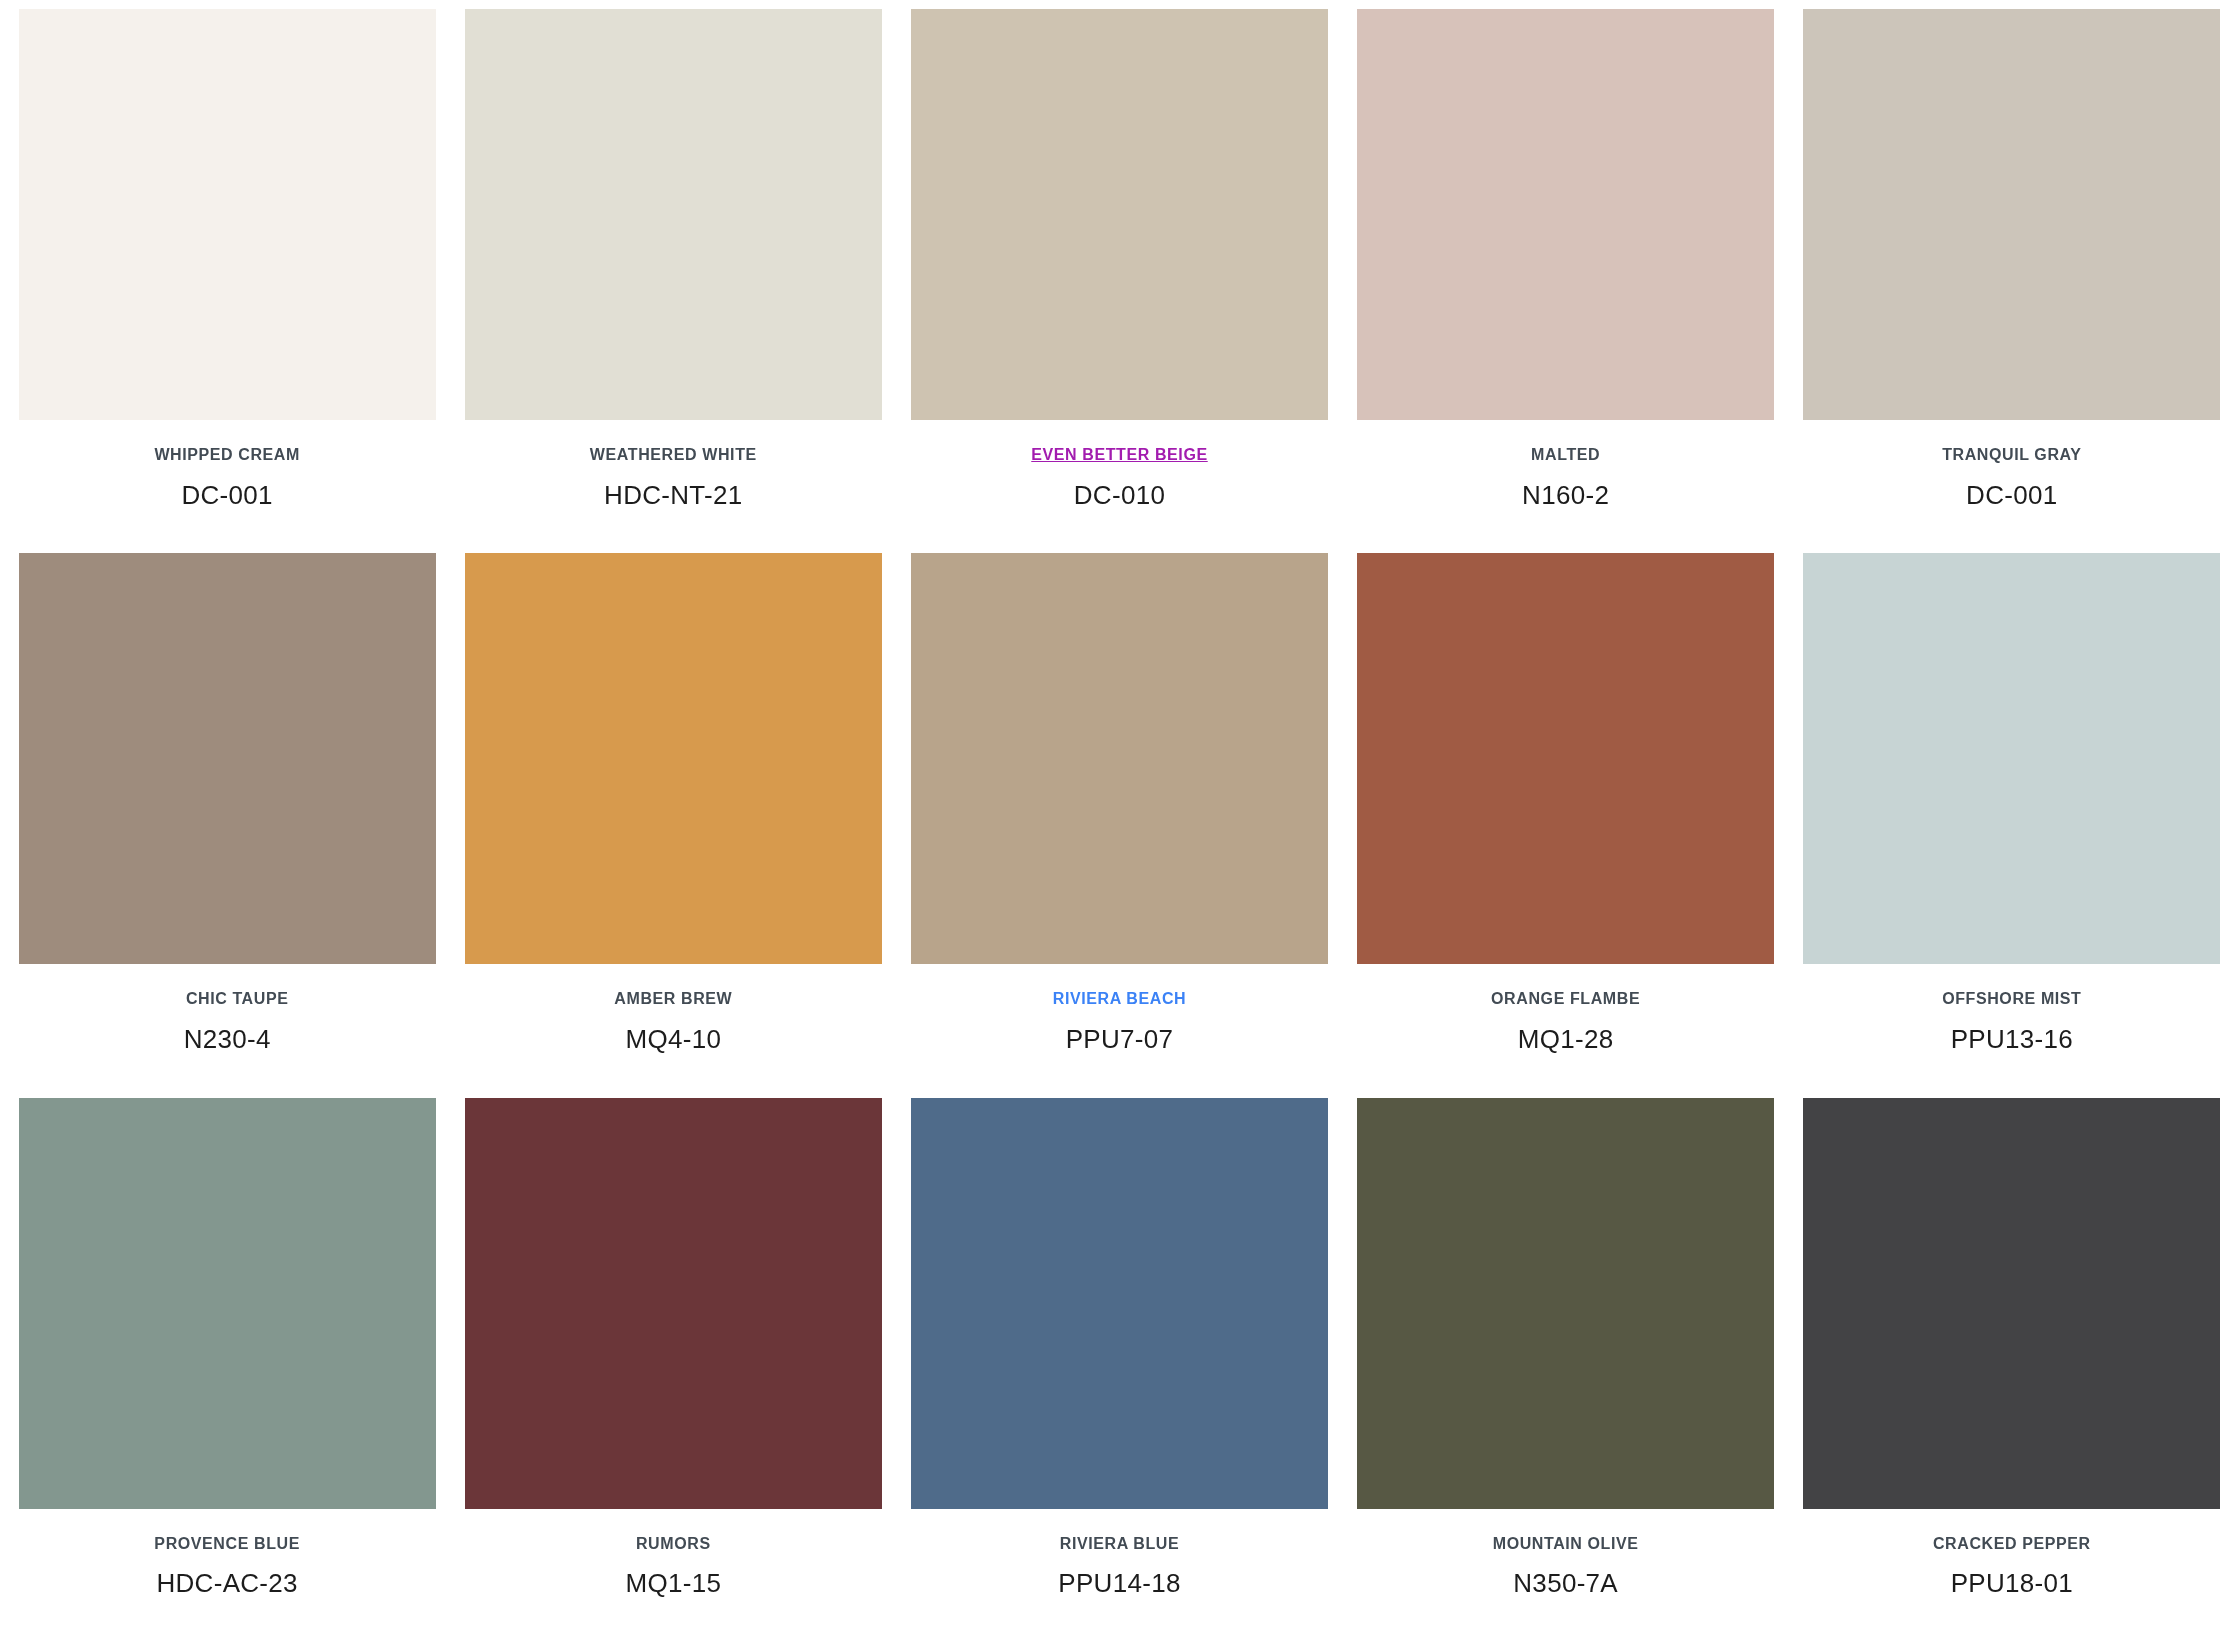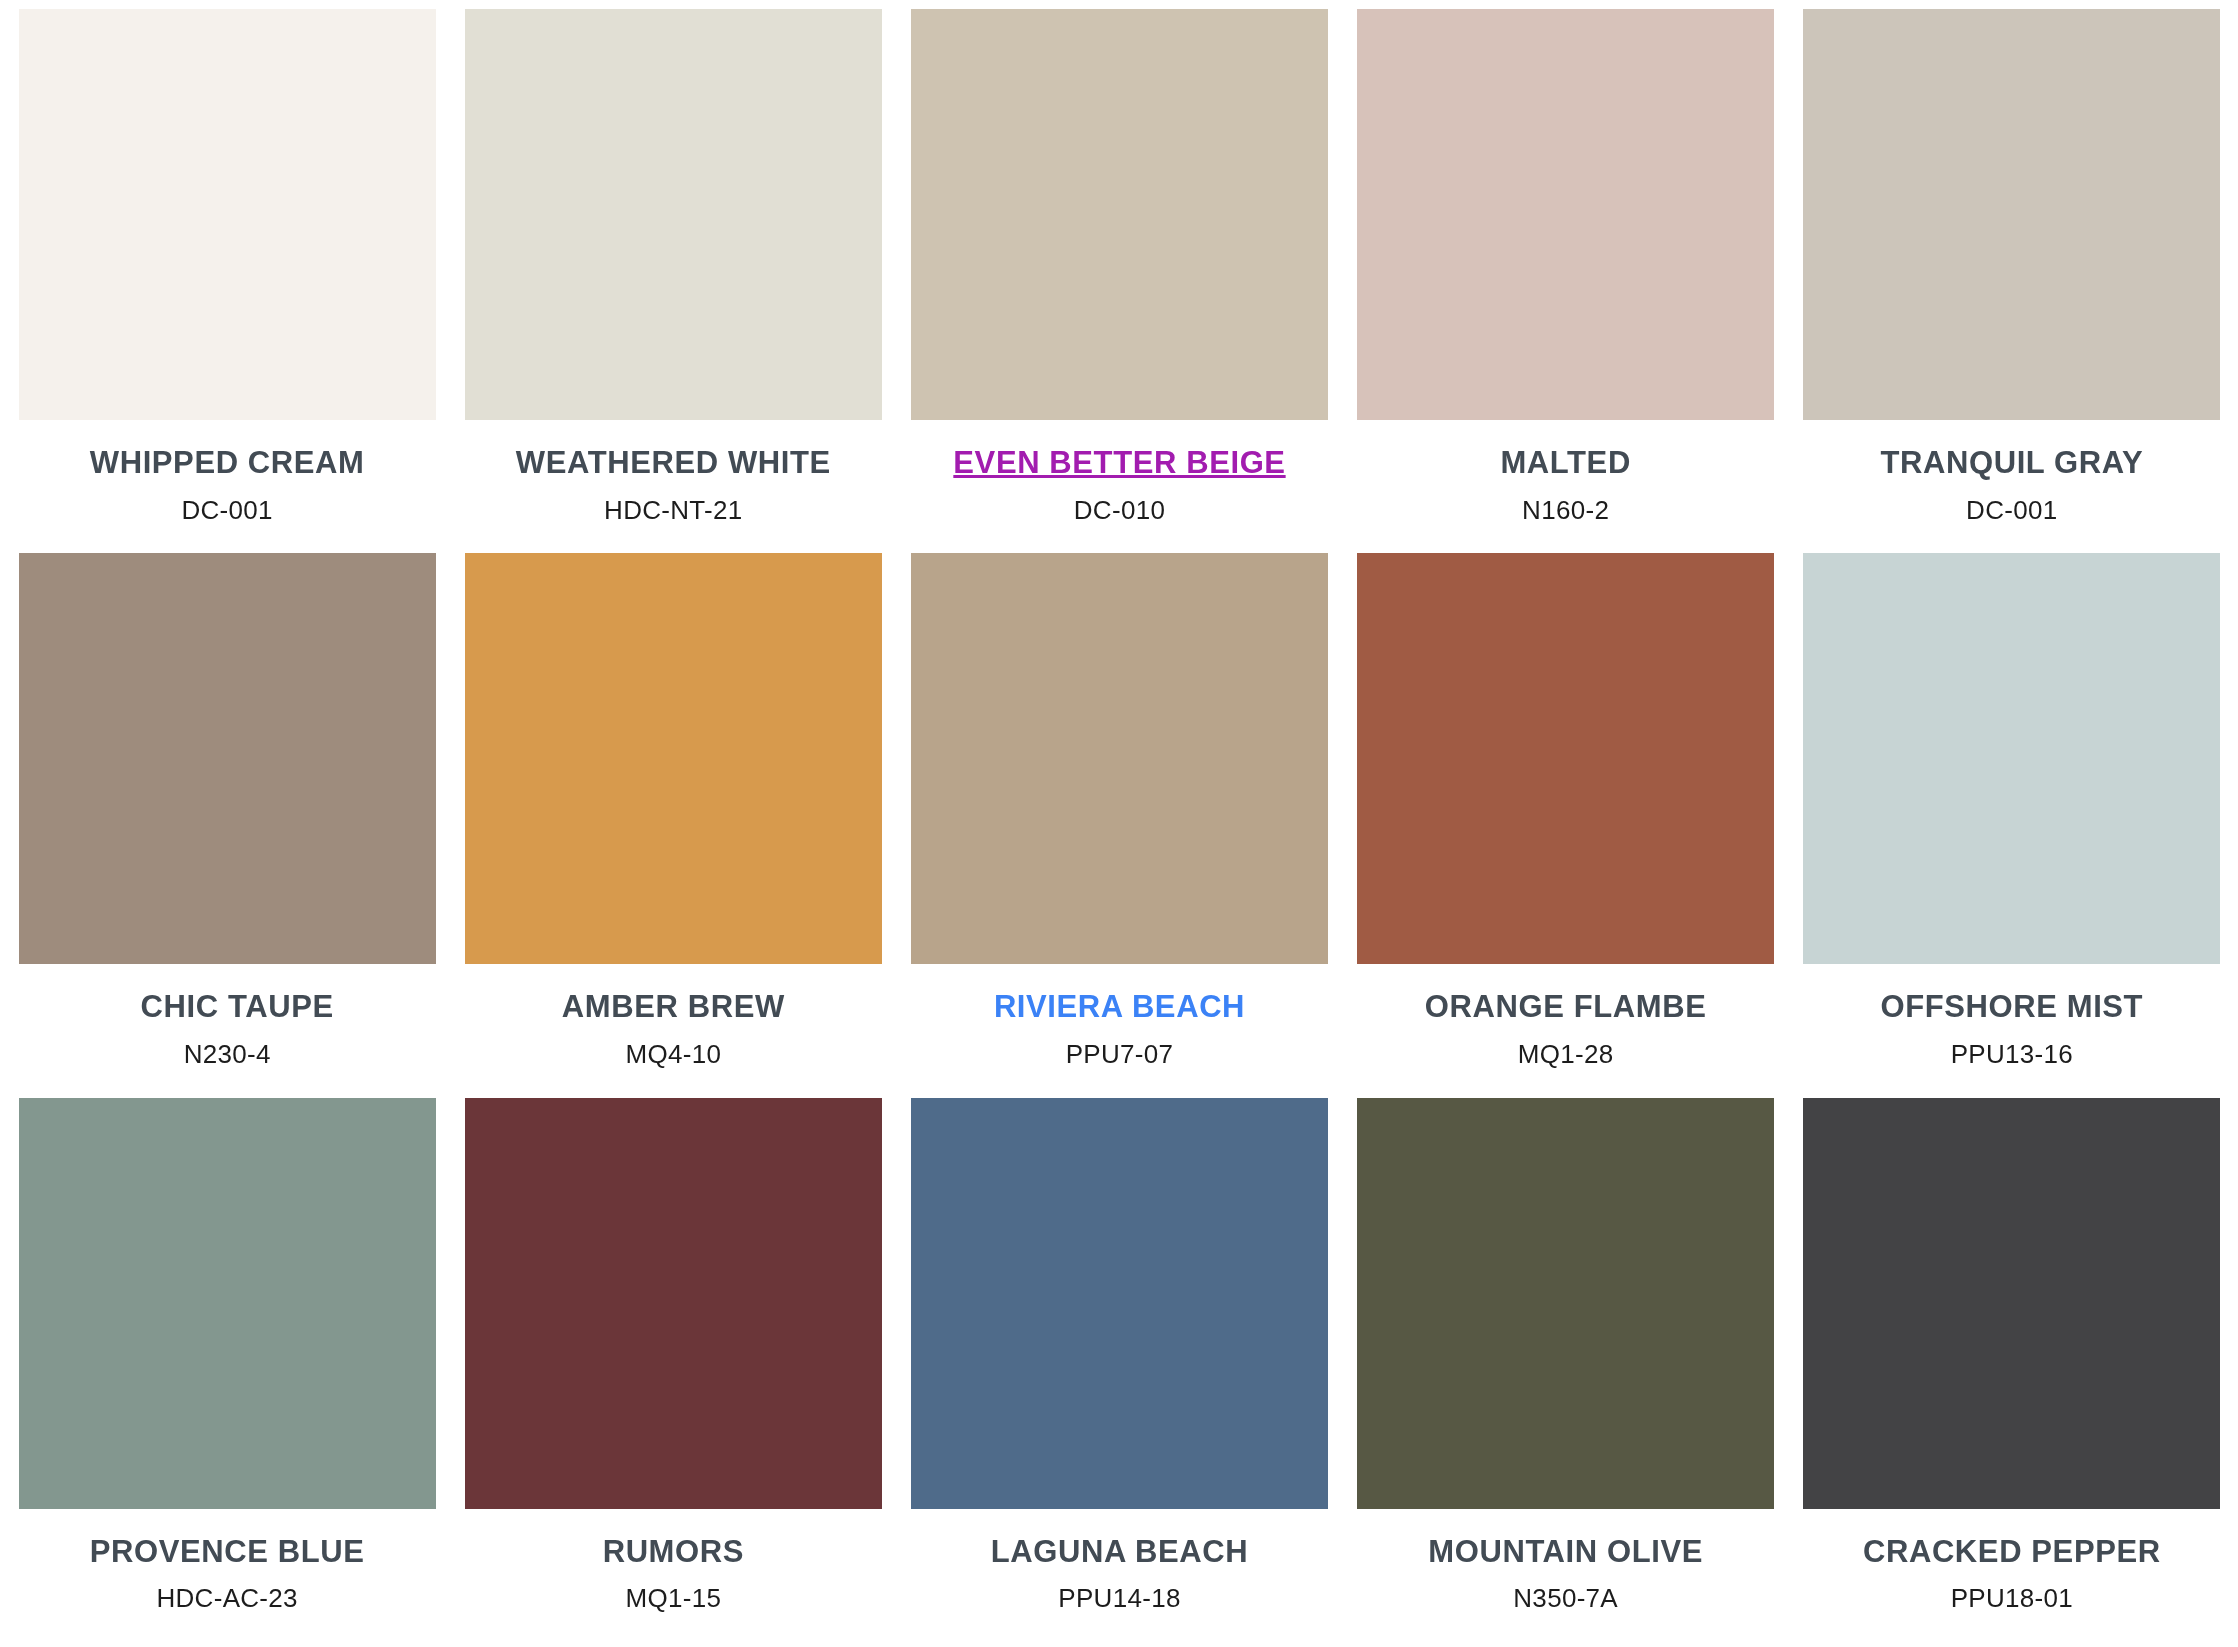--- a/index.html
+++ b/index.html
@@ -41,21 +41,21 @@
 
   .swatch-caption {
     display: flex;
     flex-direction: column;
     align-items: center;
     justify-content: flex-start;
     padding-top: 27px;
   }
 
   .swatch-name {
-    font-size: 31px;
+    font-size: 16px;
     font-weight: bold;
     letter-spacing: 0.6px;
     color: #424b54;
     text-align: left;
     line-height: 1;
     white-space: nowrap;
   }
 
   .swatch-code {
     margin-top: 18.6px;
@@ -165,21 +165,21 @@
     <div class="swatch-chip" style="background-color:#6B3639;"></div>
     <div class="swatch-caption">
       <div class="swatch-name" style="color: rgb(66, 75, 84);">RUMORS</div>
       <div class="swatch-code" style="color: rgb(28, 28, 28);">MQ1-15</div>
     </div>
   </div>
 
   <div class="swatch-cell">
     <div class="swatch-chip" style="background-color:#4F6B8A;"></div>
     <div class="swatch-caption">
-      <div class="swatch-name" style="color: rgb(66, 75, 84);">LAGUNA BEACH</div>
+      <div class="swatch-name" style="color: rgb(66, 75, 84);">RIVIERA BLUE</div>
       <div class="swatch-code" style="color: rgb(28, 28, 28);">PPU14-18</div>
     </div>
   </div>
 
   <div class="swatch-cell">
     <div class="swatch-chip" style="background-color:#575844;"></div>
     <div class="swatch-caption">
       <div class="swatch-name" style="color: rgb(66, 75, 84);">MOUNTAIN OLIVE</div>
       <div class="swatch-code" style="color: rgb(28, 28, 28);">N350-7A</div>
     </div>

